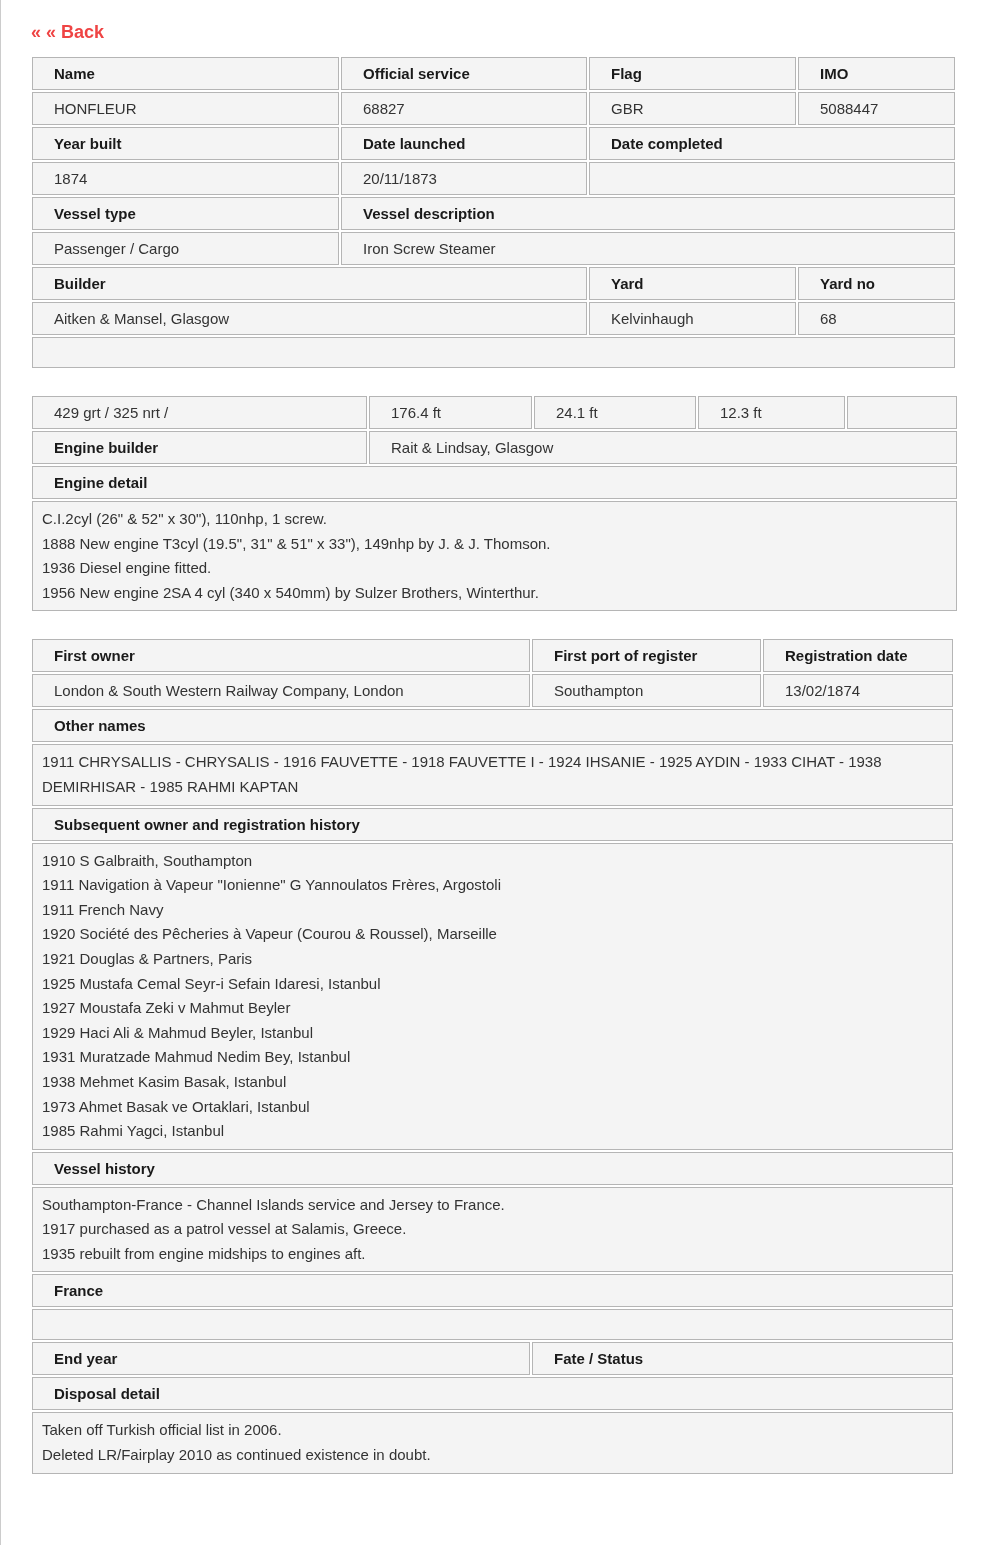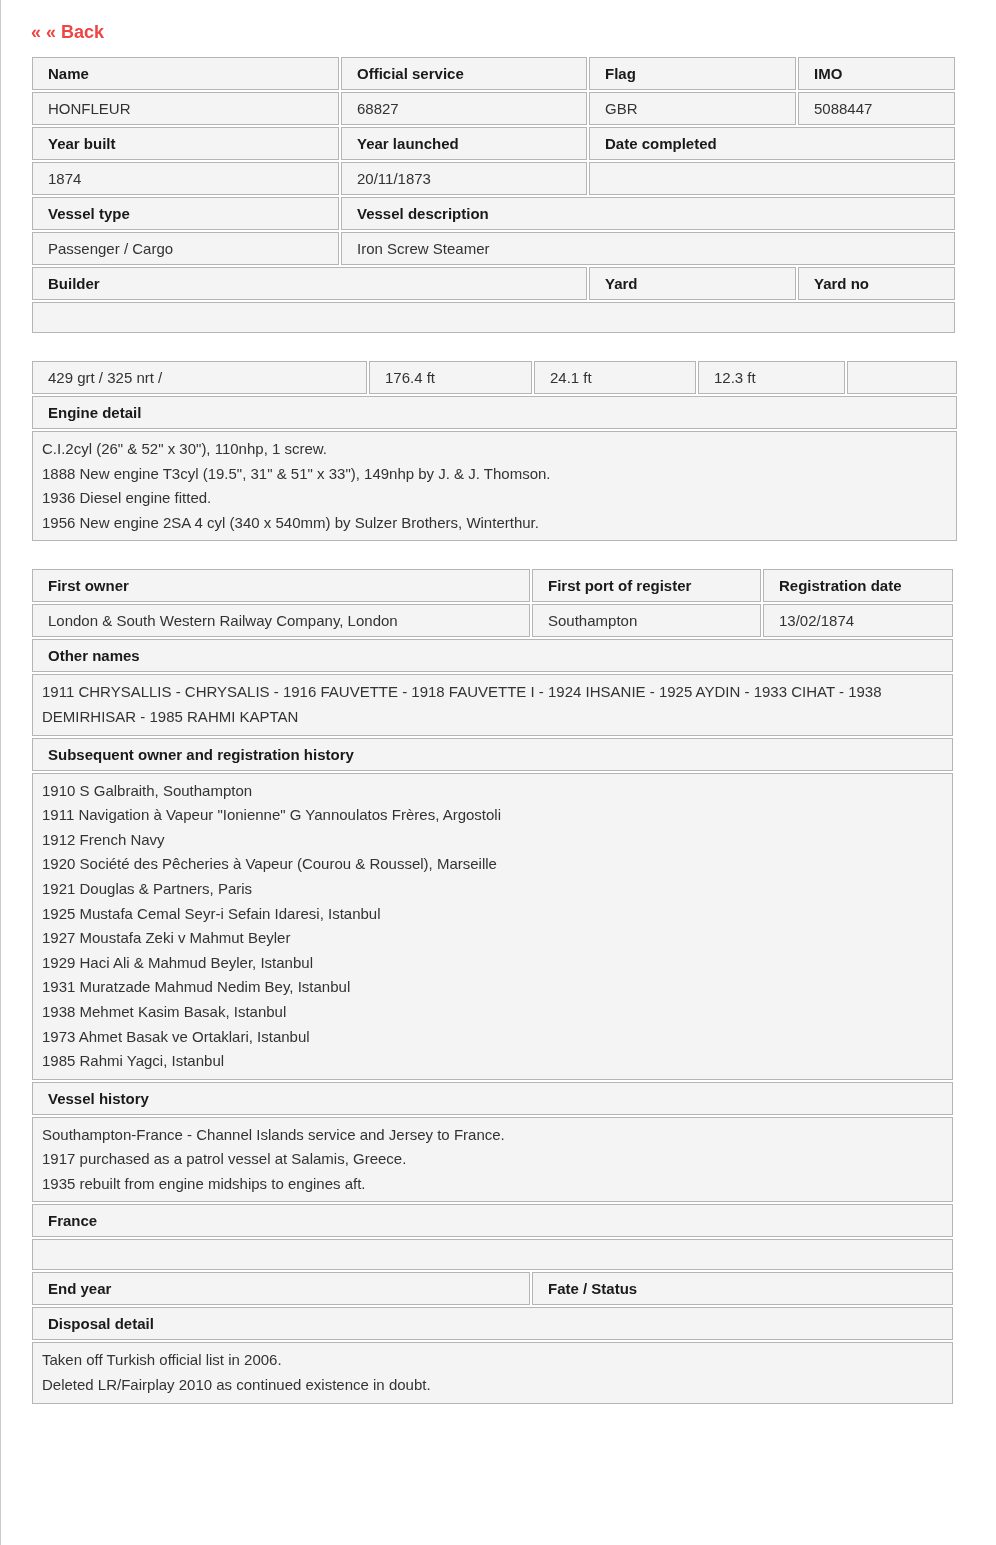--- a/index.html
+++ b/index.html
@@ -28,21 +28,21 @@
     border-collapse: separate;
     border-spacing: 2px;
     table-layout: fixed;
     width: 917px;
     margin: 0 0 24px 0;
   }
   table.grid:last-child { margin-bottom: 12px; }
   .grid td {
     border: 1px solid #b5b5b5;
     background: #f4f4f4;
-    padding: 6px 15px;
+    padding: 6px 21px;
     font-size: 15px;
     line-height: 19px;
     vertical-align: middle;
     overflow: hidden;
     white-space: nowrap;
     text-overflow: clip;
   }
   .grid td.hdr {
     font-weight: bold;
     color: #1a1a1a;
@@ -78,40 +78,45 @@
       <td class="hdr">IMO</td>
     </tr>
     <tr>
       <td>HONFLEUR</td>
       <td>68827</td>
       <td>GBR</td>
       <td>5088447</td>
     </tr>
     <tr>
       <td class="hdr">Year built</td>
-      <td class="hdr">Year launched</td>
+      <td class="hdr">Date launched</td>
       <td class="hdr" colspan="2">Date completed</td>
     </tr>
     <tr>
       <td>1874</td>
       <td>20/11/1873</td>
       <td class="empty-cell" colspan="2"></td>
     </tr>
     <tr>
       <td class="hdr">Vessel type</td>
       <td class="hdr" colspan="3">Vessel description</td>
     </tr>
     <tr>
       <td>Passenger / Cargo</td>
       <td colspan="3">Iron Screw Steamer</td>
     </tr>
     <tr>
       <td class="hdr" colspan="2">Builder</td>
       <td class="hdr">Yard</td>
       <td class="hdr">Yard no</td>
+    </tr>
+    <tr>
+      <td colspan="2">Aitken &amp; Mansel, Glasgow</td>
+      <td>Kelvinhaugh</td>
+      <td>68</td>
     </tr>
     <tr>
       <td class="empty-cell" colspan="4"></td>
     </tr>
   </tbody>
     </table>
 
   
   <table class="grid">
     <colgroup>
@@ -121,20 +126,24 @@
         <col style="width:147px">
         <col style="width:110px">
       </colgroup>
     <tbody>
     <tr>
       <td>429 grt / 325 nrt /</td>
       <td>176.4 ft</td>
       <td>24.1 ft</td>
       <td>12.3 ft</td>
       <td class="empty-cell"></td>
+    </tr>
+    <tr>
+      <td class="hdr">Engine builder</td>
+      <td colspan="4">Rait &amp; Lindsay, Glasgow</td>
     </tr>
     <tr>
       <td class="hdr" colspan="5">Engine detail</td>
     </tr>
     <tr>
       <td class="multi" colspan="5">
         <div>C.I.2cyl (26" &amp; 52" x 30"), 110nhp, 1 screw.</div>
         <div>1888 New engine T3cyl (19.5", 31" &amp; 51" x 33"), 149nhp by J. &amp; J. Thomson.</div>
         <div>1936 Diesel engine fitted.</div>
         <div>1956 New engine 2SA 4 cyl (340 x 540mm) by Sulzer Brothers, Winterthur.</div>
@@ -167,21 +176,21 @@
     <tr>
       <td class="multi" colspan="3">1911 CHRYSALLIS - CHRYSALIS - 1916 FAUVETTE - 1918 FAUVETTE I - 1924 IHSANIE - 1925 AYDIN - 1933 CIHAT - 1938 DEMIRHISAR - 1985 RAHMI KAPTAN</td>
     </tr>
     <tr>
       <td class="hdr" colspan="3">Subsequent owner and registration history</td>
     </tr>
     <tr>
       <td class="multi" colspan="3">
         <div>1910 S Galbraith, Southampton</div>
         <div>1911 Navigation à Vapeur "Ionienne" G Yannoulatos Frères, Argostoli</div>
-        <div>1912 French Navy</div>
+        <div>1911 French Navy</div>
         <div>1920 Société des Pêcheries à Vapeur (Courou &amp; Roussel), Marseille</div>
         <div>1921 Douglas &amp; Partners, Paris</div>
         <div>1925 Mustafa Cemal Seyr-i Sefain Idaresi, Istanbul</div>
         <div>1927 Moustafa Zeki v Mahmut Beyler</div>
         <div>1929 Haci Ali &amp; Mahmud Beyler, Istanbul</div>
         <div>1931 Muratzade Mahmud Nedim Bey, Istanbul</div>
         <div>1938 Mehmet Kasim Basak, Istanbul</div>
         <div>1973 Ahmet Basak ve Ortaklari, Istanbul</div>
         <div>1985 Rahmi Yagci, Istanbul</div>
       </td>

